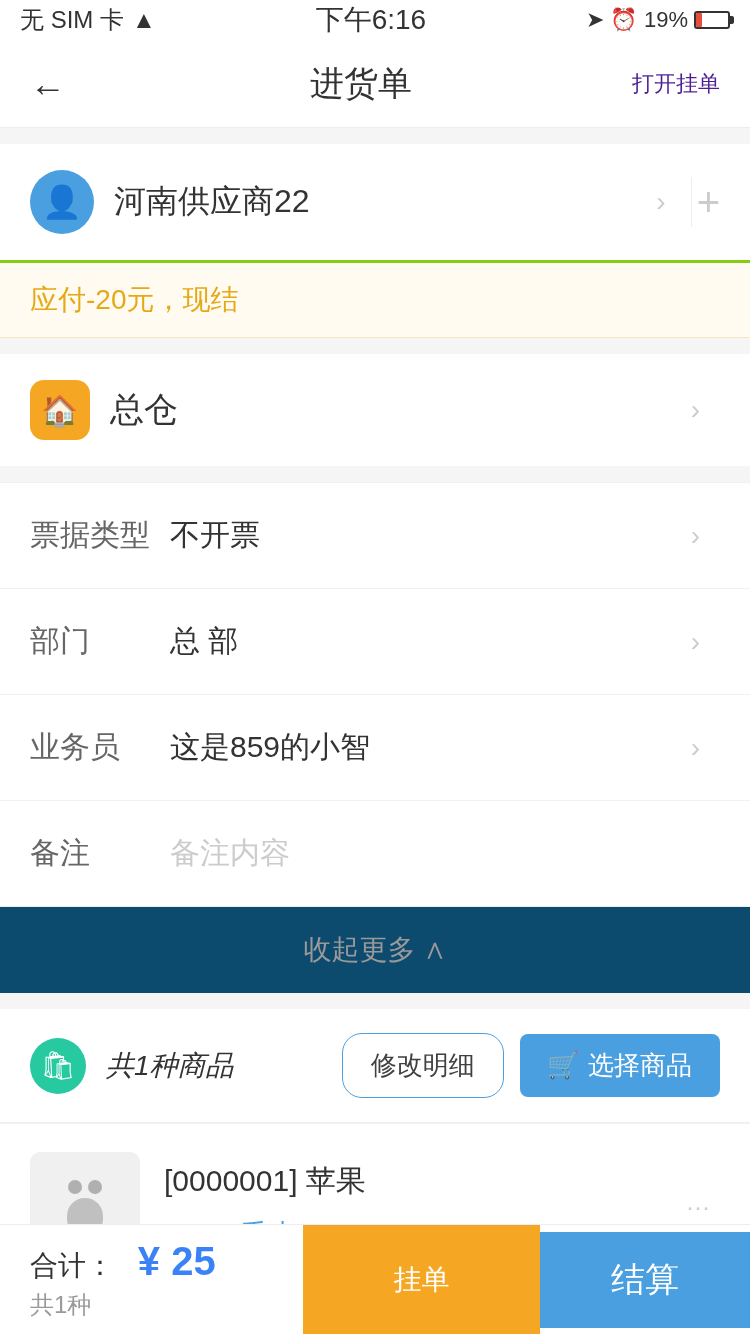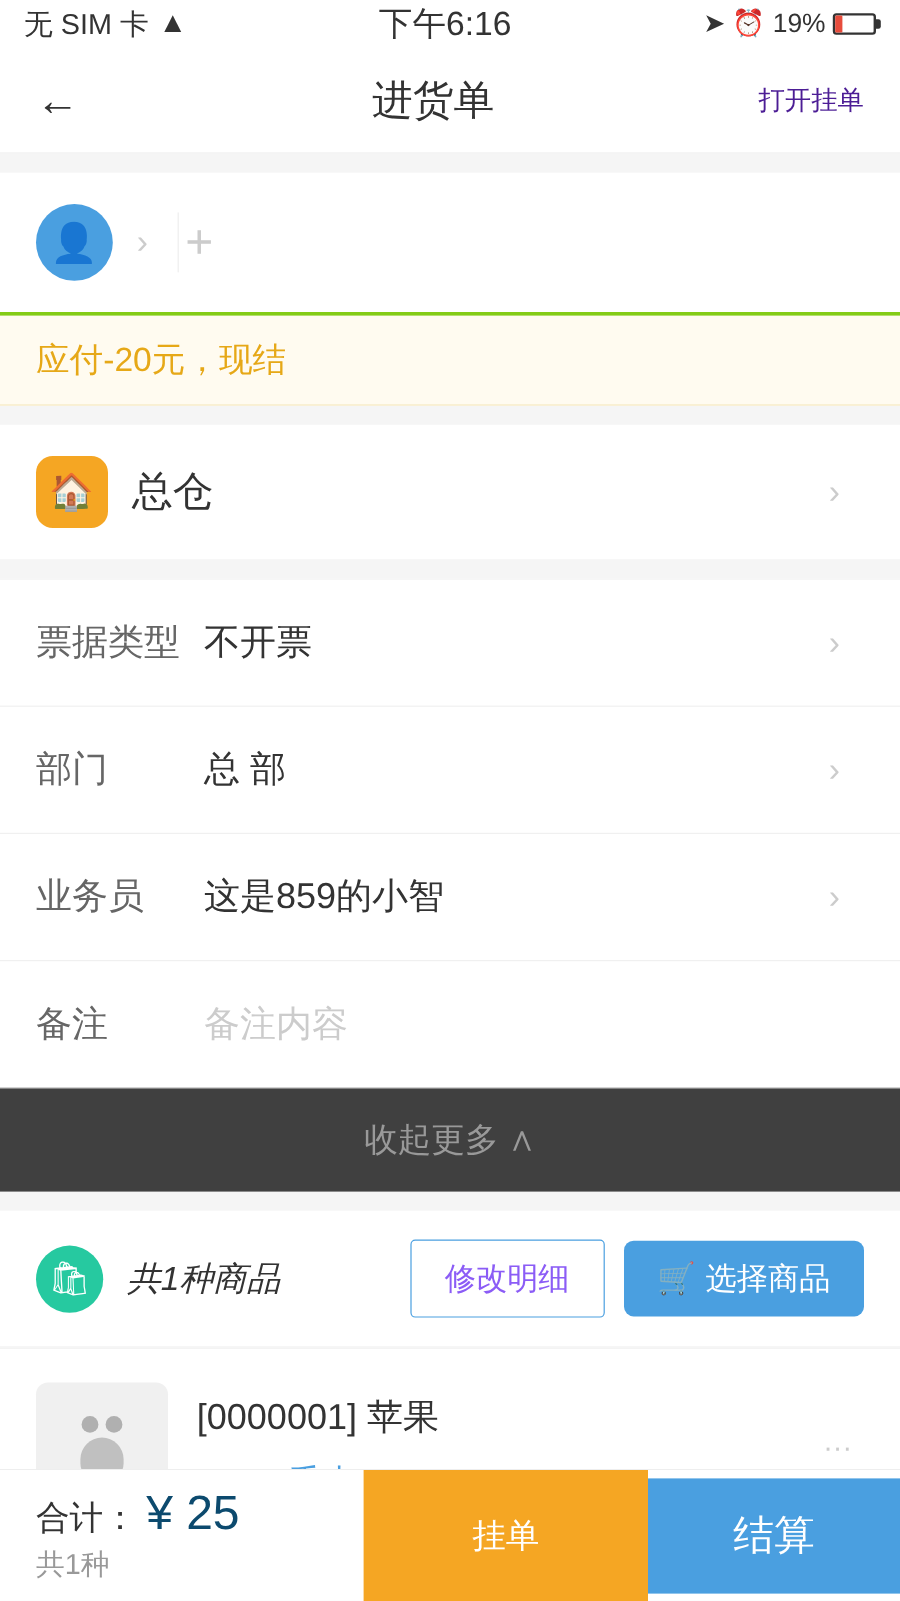--- a/index.html
+++ b/index.html
@@ -131,21 +131,21 @@
     }
     .form-value {
       flex: 1; font-size: 30px; color: #333;
     }
     .form-value.placeholder {
       color: #ccc;
     }
 
     
     .collapse-row {
-      background: #404040;
+      background: #0c4a6e;
       text-align: center;
       padding: 24px 0;
       font-size: 28px;
       color: #999;
       cursor: pointer;
       border-top: 1px solid #eee;
     }
 
     
     .products-header {
@@ -156,22 +156,22 @@
       border-bottom: 1px solid #f0f0f0;
     }
     .products-icon {
       width: 56px; height: 56px; border-radius: 50%;
       background: #26c9a0; display: flex; align-items: center;
       justify-content: center; color: #fff; font-size: 28px;
       margin-right: 20px; flex-shrink: 0;
     }
     .products-count { flex: 1; font-size: 28px; color: #333; font-style: italic; }
     .btn-outline {
-      border: 1px solid #4a9fe0; color: #8b5cf6;
-      background: #fff; border-radius: 4px;
+      border: 1px solid #4a9fe0; color: #404040;
+      background: #fff; border-radius: 20px;
       padding: 14px 28px; font-size: 26px; cursor: pointer;
       margin-right: 16px;
     }
     .btn-solid {
       background: #4a9fe0; color: #fff;
       border: none; border-radius: 8px;
       padding: 14px 28px; font-size: 26px; cursor: pointer;
       display: flex; align-items: center; gap: 8px;
     }
 
@@ -209,21 +209,21 @@
       display: flex;
       align-items: center;
       background: #fff;
       border-top: 1px solid #eee;
       z-index: 100;
     }
     .total-section {
       flex: 1; padding: 0 30px;
     }
     .total-label { font-size: 28px; color: #333; }
-    .total-amount { font-size: 40px; font-weight: 400; color: #0c4a6e; display: inline; }
+    .total-amount { font-size: 40px; font-weight: 700; color: #3b82f6; display: inline; margin-left: 16px; }
     .total-count { font-size: 24px; color: #999; margin-top: 4px; }
     .btn-hang {
       width: 237px; height: 110px;
       background: #f5a623; border: none;
       font-size: 28px; color: #fff; cursor: pointer;
     }
     .btn-checkout {
       width: 210px; height: 96px;
       background: #4a9fe0; border: none;
       font-size: 34px; color: #fff; cursor: pointer;
@@ -269,20 +269,21 @@
   <div class="nav-right">打开挂单</div>
 </div>
 
 <div style="height:16px; background:#f5f5f5;"></div>
 
 <div class="section">
   <div class="supplier-row">
     <div class="supplier-avatar">
       <span>👤</span>
     </div>
+    <div class="supplier-name">河南供应商22</div>
     <span class="chevron-right">›</span>
     <div class="divider-v"></div>
     <button class="plus-btn">+</button>
   </div>
   <div class="alert-band">应付-20元，现结</div>
 </div>
 
 <div class="section">
   <div class="warehouse-row">
     <div class="warehouse-icon">🏠</div>

